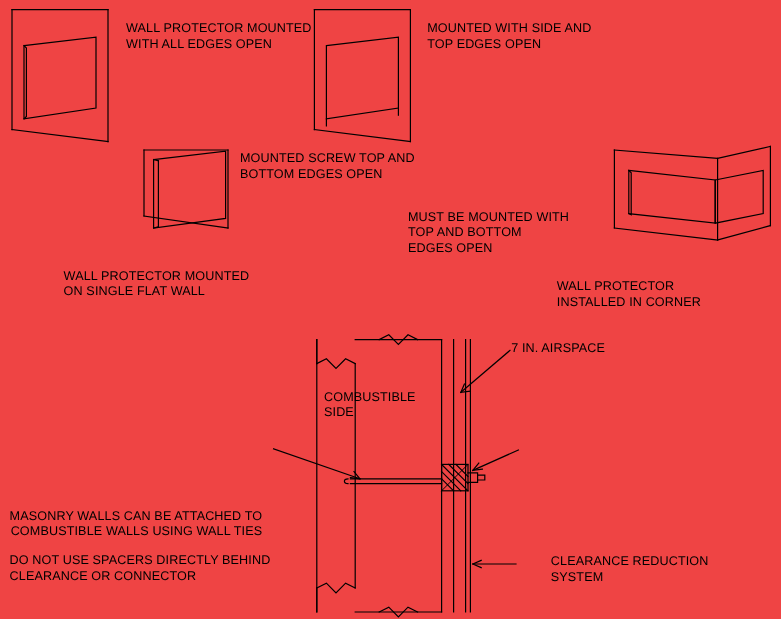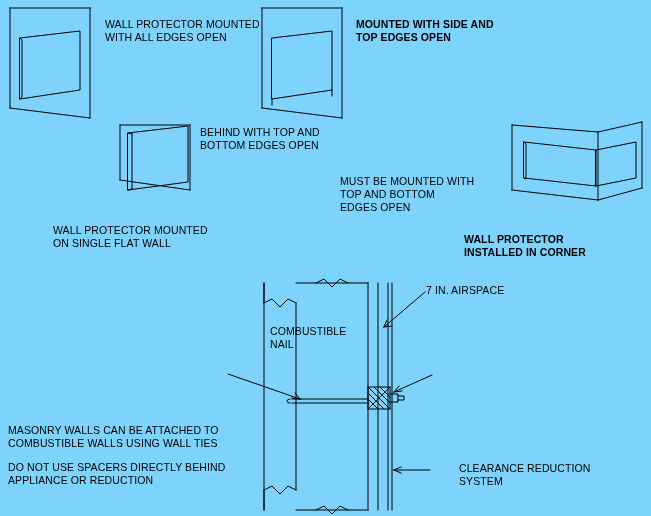--- a/index.html
+++ b/index.html
@@ -7,21 +7,21 @@
     padding: 0;
     background: #ffffff;
   }
   body {
     font-family: "Liberation Sans", sans-serif;
   }
   #page {
     position: relative;
     width: 651px;
     height: 516px;
-    background: #7dd3fc;
+    background: #ef4444;
     overflow: hidden;
   }
   #diagram-svg {
     position: absolute;
     left: 0;
     top: 0;
     width: 651px;
     height: 516px;
   }
   .lbl {
@@ -140,35 +140,35 @@
 
         <path d="M430 470 L394 470"></path>
         <path d="M394 470 L401 467 M394 470 L401 473"></path>
       </g>
 
     </g>
   </svg>
 
   <div class="lbl" style="left:105px; top:18px;">WALL PROTECTOR MOUNTED
 WITH ALL EDGES OPEN</div>
-  <div class="lbl" style="left:356px; top:18px;font-weight:bold;">MOUNTED WITH SIDE AND
+  <div class="lbl" style="left:356px; top:18px;">MOUNTED WITH SIDE AND
 TOP EDGES OPEN</div>
-  <div class="lbl" style="left:200px; top:126px;">BEHIND WITH TOP AND
+  <div class="lbl" style="left:200px; top:126px;">MOUNTED SCREW TOP AND
 BOTTOM EDGES OPEN</div>
   <div class="lbl" style="left:53px; top:224px;">WALL PROTECTOR MOUNTED
 ON SINGLE FLAT WALL</div>
   <div class="lbl" style="left:340px; top:175px;">MUST BE MOUNTED WITH
 TOP AND BOTTOM
 EDGES OPEN</div>
-  <div class="lbl" style="left:464px; top:233px;font-weight:bold;">WALL PROTECTOR
+  <div class="lbl" style="left:464px; top:233px;">WALL PROTECTOR
 INSTALLED IN CORNER</div>
 
   <div class="lbl" style="left:426px; top:284px;">7 IN. AIRSPACE</div>
   <div class="lbl" style="left:270px; top:325px;">COMBUSTIBLE
-NAIL</div>
-  <div class="lbl" style="left:8px; top:424px;">MASONRY WALLS CAN BE ATTACHED TO
+SIDE</div>
+  <div class="lbl" style="left:8px; top:424px;text-align:right;">MASONRY WALLS CAN BE ATTACHED TO
 COMBUSTIBLE WALLS USING WALL TIES</div>
   <div class="lbl" style="left:8px; top:461px;">DO NOT USE SPACERS DIRECTLY BEHIND
-APPLIANCE OR REDUCTION</div>
+CLEARANCE OR CONNECTOR</div>
   <div class="lbl" style="left:434px; top:462px;margin-left:25px;">CLEARANCE REDUCTION
 SYSTEM</div>
 
 </div>
 
 </body></html>

